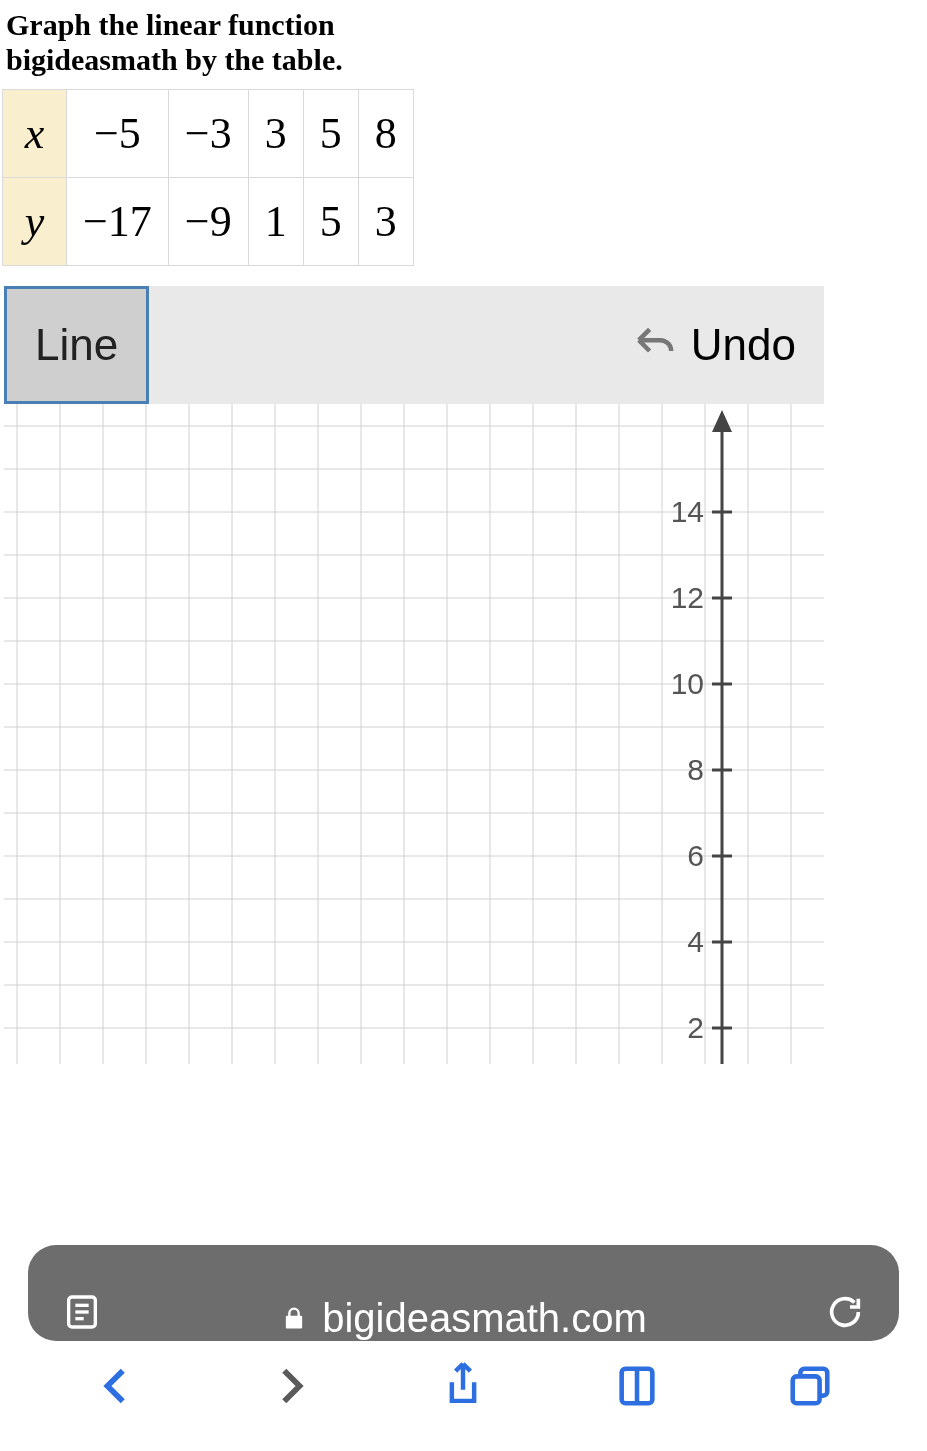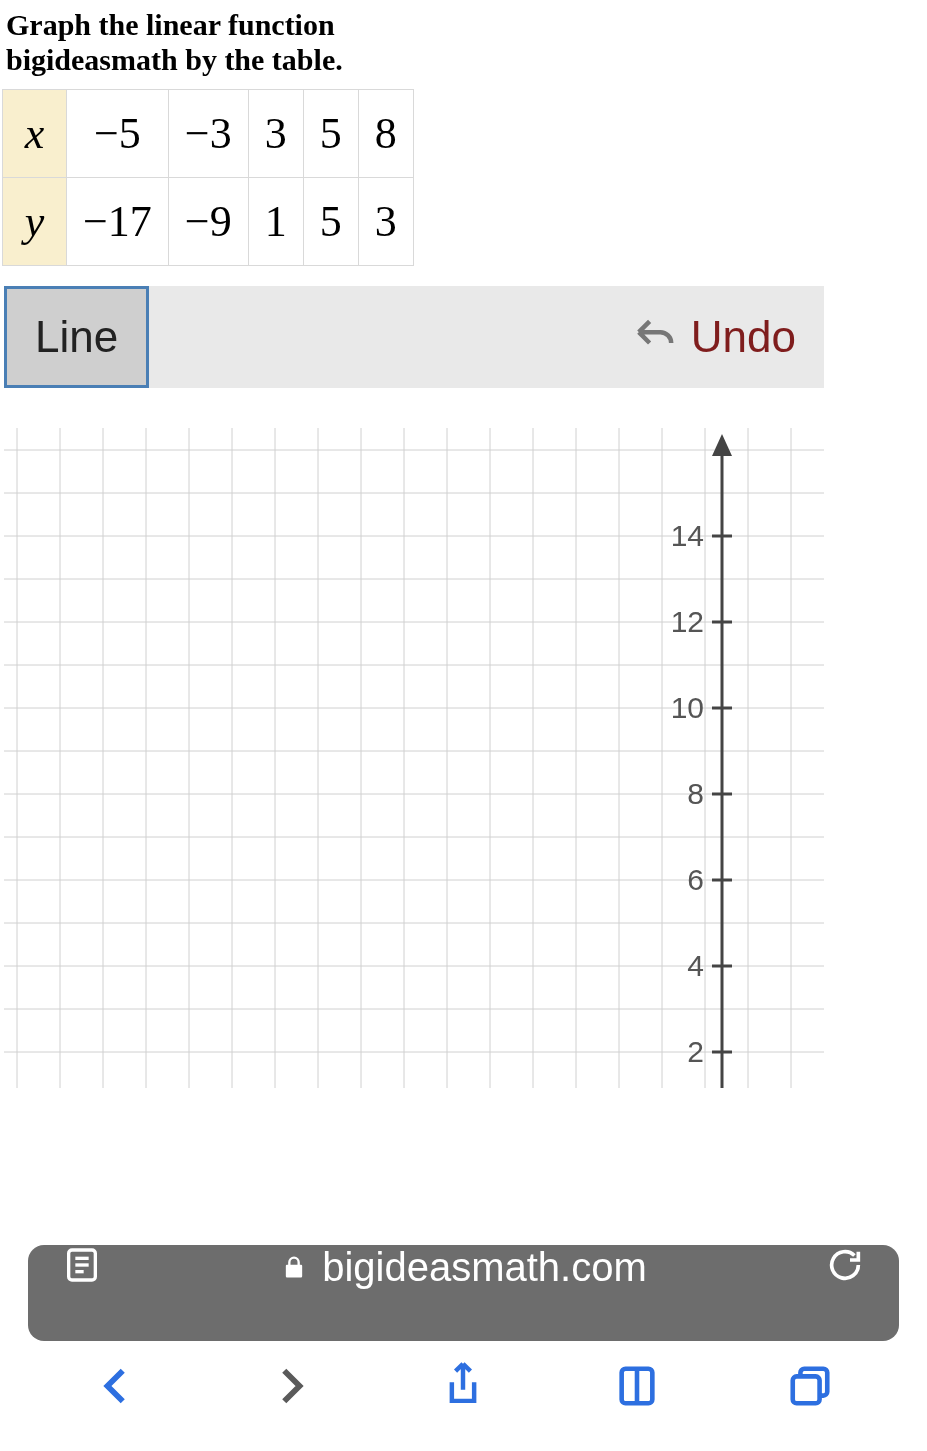--- a/index.html
+++ b/index.html
@@ -2,31 +2,31 @@
 <html><head>
 <meta charset="utf-8">
 <style>
   * { box-sizing: border-box; margin: 0; padding: 0; }
   html, body { width: 927px; height: 1451px; font-family: "Times New Roman", serif; background: #fff; overflow: hidden; }
   .prompt { padding: 8px 6px 12px 6px; }
   .prompt p { font-size: 30px; line-height: 1.15; color: #000; font-family: "Times New Roman", serif; font-weight: bold; }
   .data-table { border-collapse: collapse; margin: 0 0 20px 2px; }
   .data-table td { border: 1px solid #d9d9d9; font-size: 44px; font-family: "Times New Roman", serif; text-align: center; padding: 18px 16px; }
   .data-table td.hdr { background: #f9efce; font-style: italic; width: 64px; }
-  .toolbar { display: flex; align-items: stretch; background: #e9e9e9; height: 102px; margin: 0 0 0 4px; width: 820px; }
+  .toolbar { display: flex; align-items: stretch; background: #e9e9e9; height: 118px; margin: 0 0 0 4px; width: 820px; }
   .tool-btn { display: flex; align-items: center; justify-content: center; gap: 14px; font-size: 44px; font-family: -apple-system, Helvetica, Arial, sans-serif; color: #222; border: none; background: transparent; padding: 0 28px; }
   .tool-btn.active { background: #cfcfcf; border: 3px solid #4a7fb5; }
   .tool-btn .icon { display:inline-block; }
   .spacer { flex: 1; }
-  .graph-wrap { position: relative; width: 820px; height: 660px; margin-left: 4px; overflow: hidden; background: #fff; margin-top: 40px; }
+  .graph-wrap { position: relative; width: 820px; height: 660px; margin-left: 4px; overflow: hidden; background: #fff; }
   .axis { stroke: #444; stroke-width: 3; }
   .tick-label { font: 30px -apple-system, Helvetica, Arial, sans-serif; fill: #555; text-anchor: end; }
 
   .bottom-bar { position: absolute; left: 0; bottom: 110px; width: 100%; padding: 0 28px; }
-  .url-pill { background: #6d6d6d; border-radius: 16px; height: 96px; display: flex; align-items: flex-start; justify-content: space-between; padding: 0 34px; color: #fff; font-family: -apple-system, Helvetica, Arial, sans-serif; font-size: 40px; }
+  .url-pill { background: #6d6d6d; border-radius: 28px; height: 96px; display: flex; align-items: flex-end; justify-content: space-between; padding: 0 34px; color: #fff; font-family: -apple-system, Helvetica, Arial, sans-serif; font-size: 40px; }
   .url-mid { display: flex; align-items: center; gap: 14px; }
   .nav-row { position: absolute; left: 0; bottom: 0; width: 100%; height: 110px; display: flex; align-items: center; justify-content: space-around; padding: 10px 30px 30px 30px; }
   .nav-row svg { display: block; }
 </style>
 </head>
 <body>
 
 <div class="prompt">
   <p>Graph the linear function</p>
   <p>bigideasmath by the table.</p>
@@ -57,21 +57,21 @@
   <button class="tool-btn active">
     <span>Line</span>
   </button>
   <div class="spacer"></div>
   <button class="tool-btn">
     <span class="icon">
       <svg width="44" height="36" viewBox="0 0 24 20" fill="none" stroke="#777" stroke-width="2.5">
         <path d="M3 9 L9 3 M3 9 L9 15 M3 9 H15 A6 6 0 0 1 21 15"></path>
       </svg>
     </span>
-    <span style="color:#7f1d1d">Undo</span>
+    <span style="color:#000000">Undo</span>
   </button>
 </div>
 
 <div class="graph-wrap">
   <svg id="graph-svg" width="820" height="660">
       <line x1="-30" y1="0" x2="-30" y2="660" stroke="#d0d0d0" stroke-width="1"></line>
       <line x1="13" y1="0" x2="13" y2="660" stroke="#d0d0d0" stroke-width="1"></line>
       <line x1="56" y1="0" x2="56" y2="660" stroke="#d0d0d0" stroke-width="1"></line>
       <line x1="99" y1="0" x2="99" y2="660" stroke="#d0d0d0" stroke-width="1"></line>
       <line x1="142" y1="0" x2="142" y2="660" stroke="#d0d0d0" stroke-width="1"></line>

